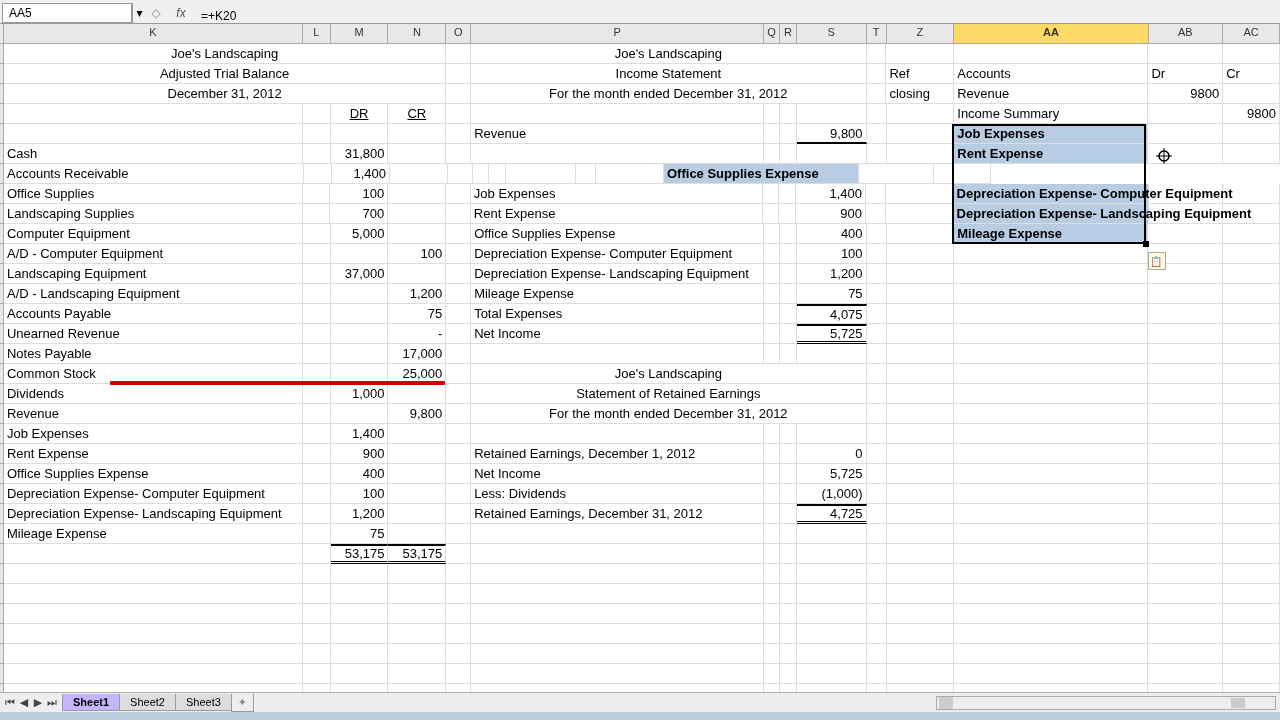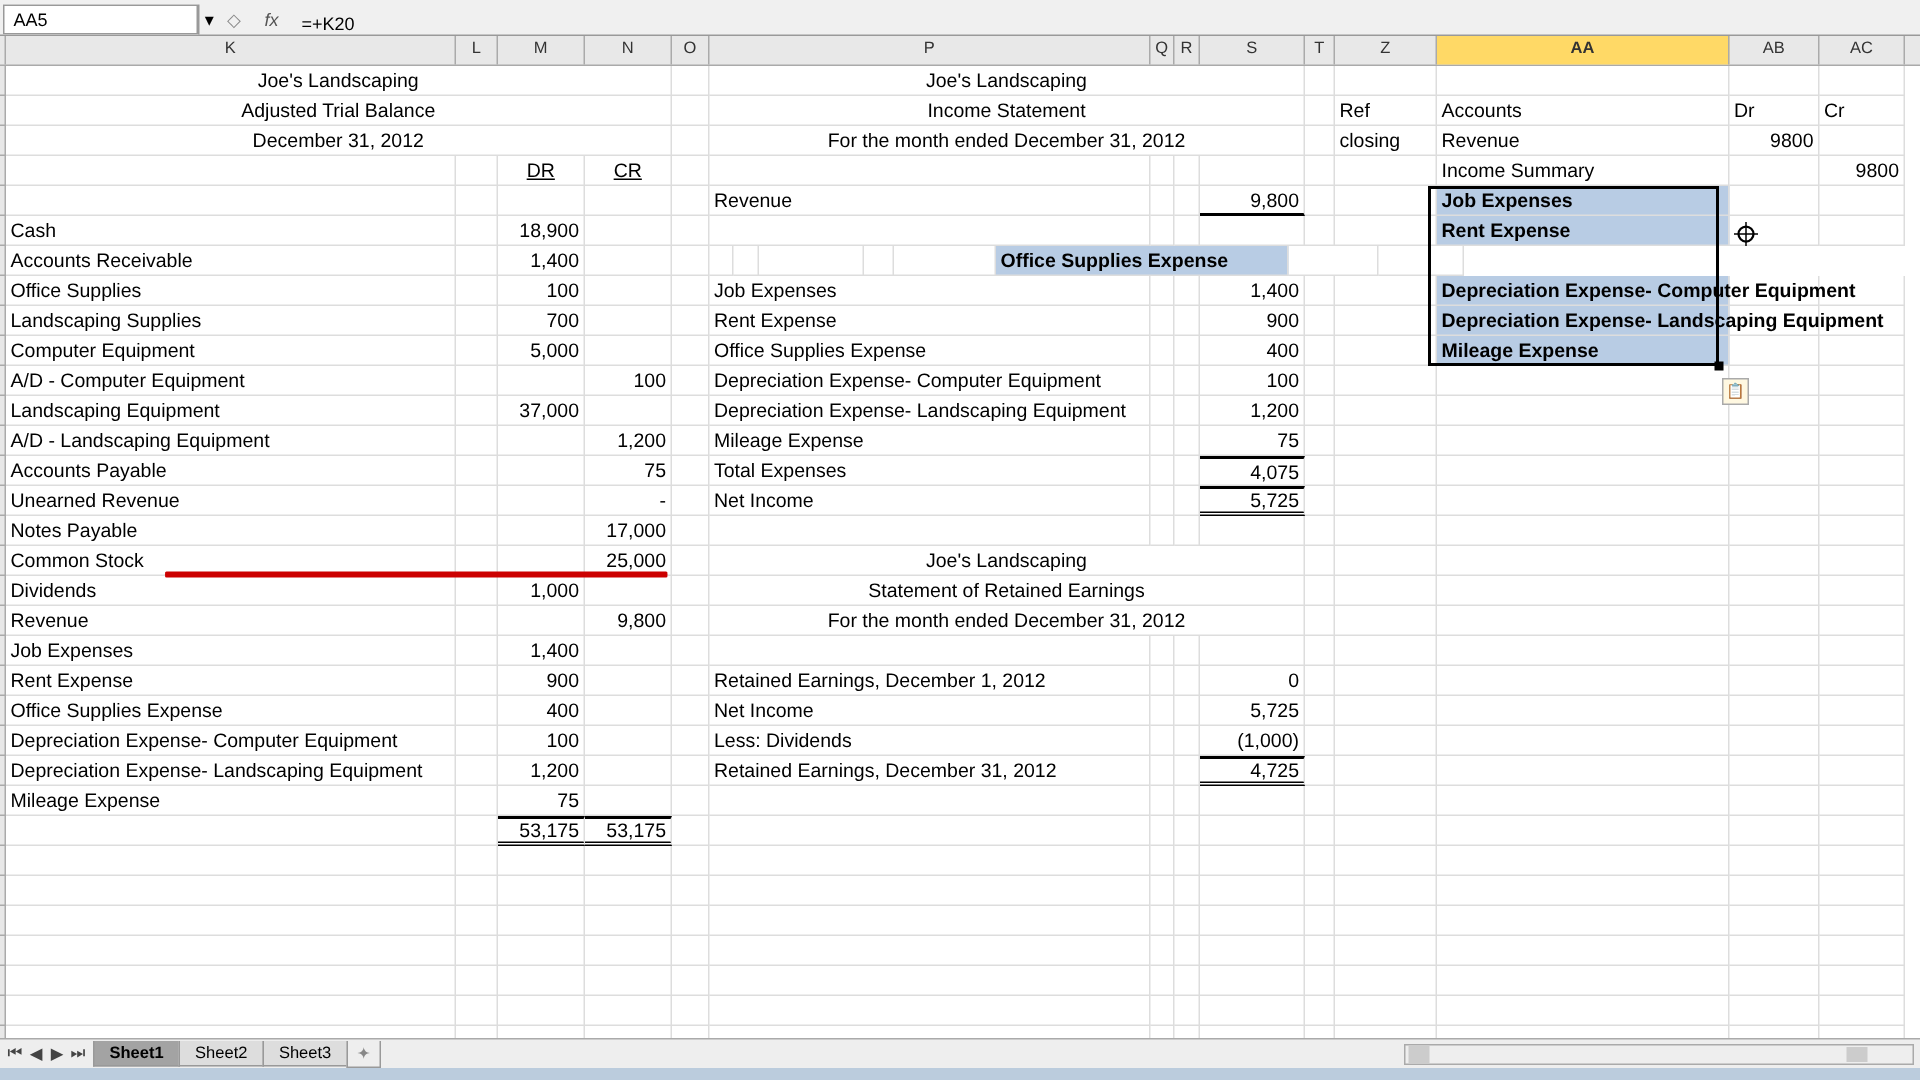--- a/index.html
+++ b/index.html
@@ -31,36 +31,36 @@
 .cell.btop { border-top: 2px solid #000; }
 .cell.bbottom { border-bottom: 2px solid #000; }
 .cell.dunder { border-bottom: 3px double #000; }
 .cell.sel { background: #b8cce4; }
 .cell.nowrap-over { overflow: visible; position: relative; z-index: 2; }
 
 
 .c-K { width: 300px; } .c-L { width: 28px; } .c-M { width: 58px; } .c-N { width: 58px; }
 .c-O { width: 25px; } .c-P { width: 294px; } .c-Q { width: 16px; } .c-R { width: 17px; }
 .c-S { width: 70px; } .c-T { width: 20px; } .c-Z { width: 68px; } .c-AA { width: 195px; }
-.c-AB { width: 60px; } .c-AC { width: 57px; }
+.c-AB { width: 75px; } .c-AC { width: 57px; }
 
 
 .selection-border { position: absolute; border: 2px solid #000; pointer-events: none; z-index: 5; }
 .fill-handle { position: absolute; width: 6px; height: 6px; background: #000; z-index: 6; }
 .paste-badge { position: absolute; width: 18px; height: 18px; border: 1px solid #aaa; background: #fff8e1; z-index: 6; display:flex; align-items:center; justify-content:center; font-size:10px;}
 .cursor-cross { position: absolute; z-index: 10; width: 16px; height: 16px; }
 
 
 .red-underline { position: absolute; height: 2px; background: #c00; z-index: 4; border-radius: 2px; }
 
 
 .sheet-tabs { position: absolute; bottom: 8px; left: 0; right: 0; height: 20px; display: flex; align-items: center; background: #eee; border-top: 1px solid #aaa; font-size: 11px; }
 .nav-arrows { display: flex; padding: 0 4px; gap: 2px; }
 .nav-arrow { width: 12px; text-align: center; color: #444; cursor: pointer; }
-.tab { padding: 2px 10px; border: 1px solid #999; border-top: none; background: #a3a3a3; margin-right: -1px; }
+.tab { padding: 2px 10px; border: 1px solid #999; border-top: none; background: #c4b5fd; margin-right: -1px; }
 .tab.inactive { background: #ddd; }
 .tab.new { background: #eee; color: #888; padding: 2px 6px; }
 .scroll-stub { margin-left: auto; width: 340px; height: 14px; border: 1px solid #aaa; background: #eee; margin-right: 4px; position: relative; }
 .scroll-stub::before { content:''; position:absolute; left:2px; top:0; bottom:0; width:14px; background:#ccc;}
 .scroll-stub .thumb { position:absolute; right: 30px; top:1px; bottom:1px; width: 14px; background: #ccc;}
 
 .status-bar { position: absolute; bottom: 0; left: 0; right: 0; height: 8px; background: #bcd; }
 </style>
 </head>
 <body>
@@ -162,21 +162,21 @@
         <div class="cell c-T "></div>
         <div class="cell c-Z "></div>
         <div class="cell c-AA sel bold ">Job Expenses</div>
         <div class="cell c-AB "></div>
         <div class="cell c-AC "></div>
       </div>
       <div class="row">
         <div class="row-header"></div>
         <div class="cell c-K ">Cash</div>
         <div class="cell c-L "></div>
-        <div class="cell c-M right">18,900</div>
+        <div class="cell c-M right">31,800</div>
         <div class="cell c-N right"></div>
         <div class="cell c-O "></div>
         <div class="cell c-P "></div>
         <div class="cell c-Q "></div>
         <div class="cell c-R "></div>
         <div class="cell c-S "></div>
         <div class="cell c-T "></div>
         <div class="cell c-Z "></div>
         <div class="cell c-AA sel bold ">Rent Expense</div>
         <div class="cell c-AB "></div>

